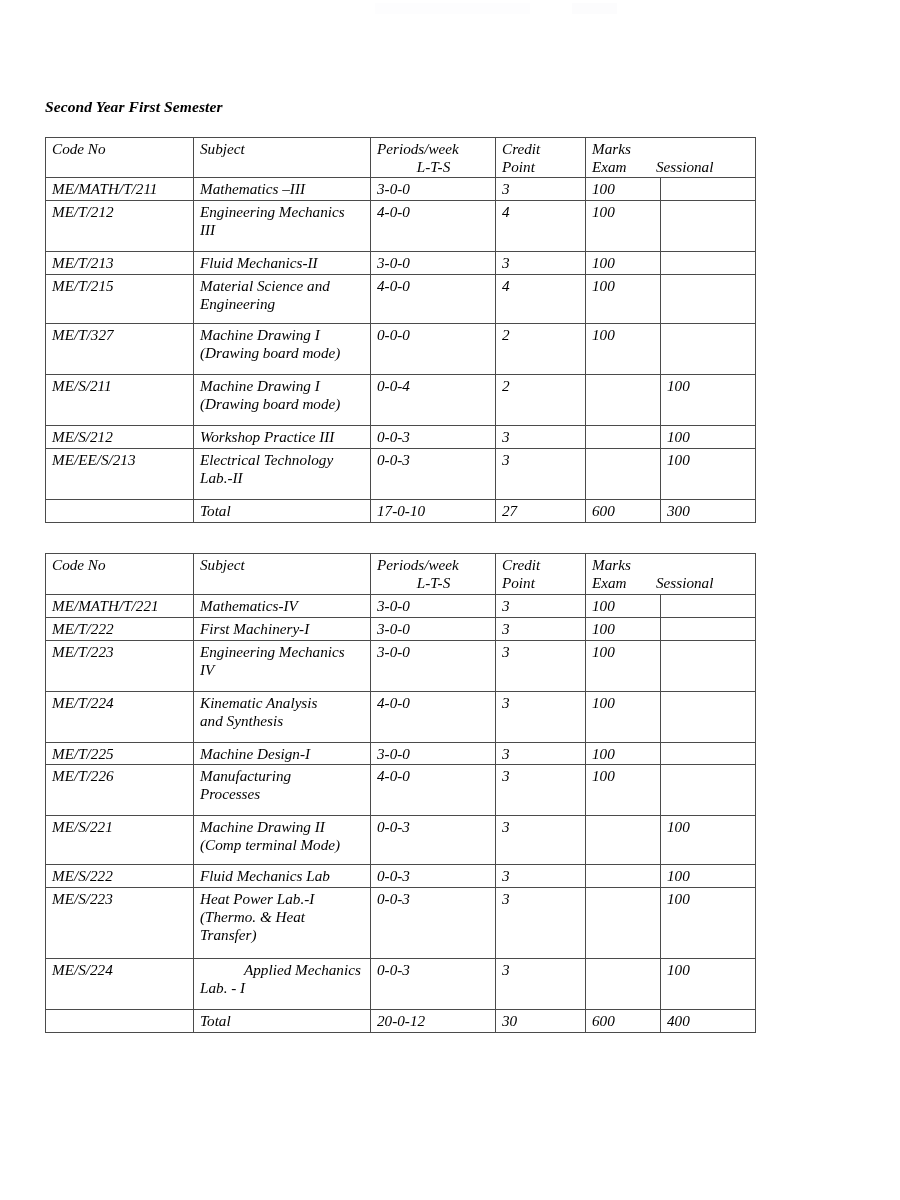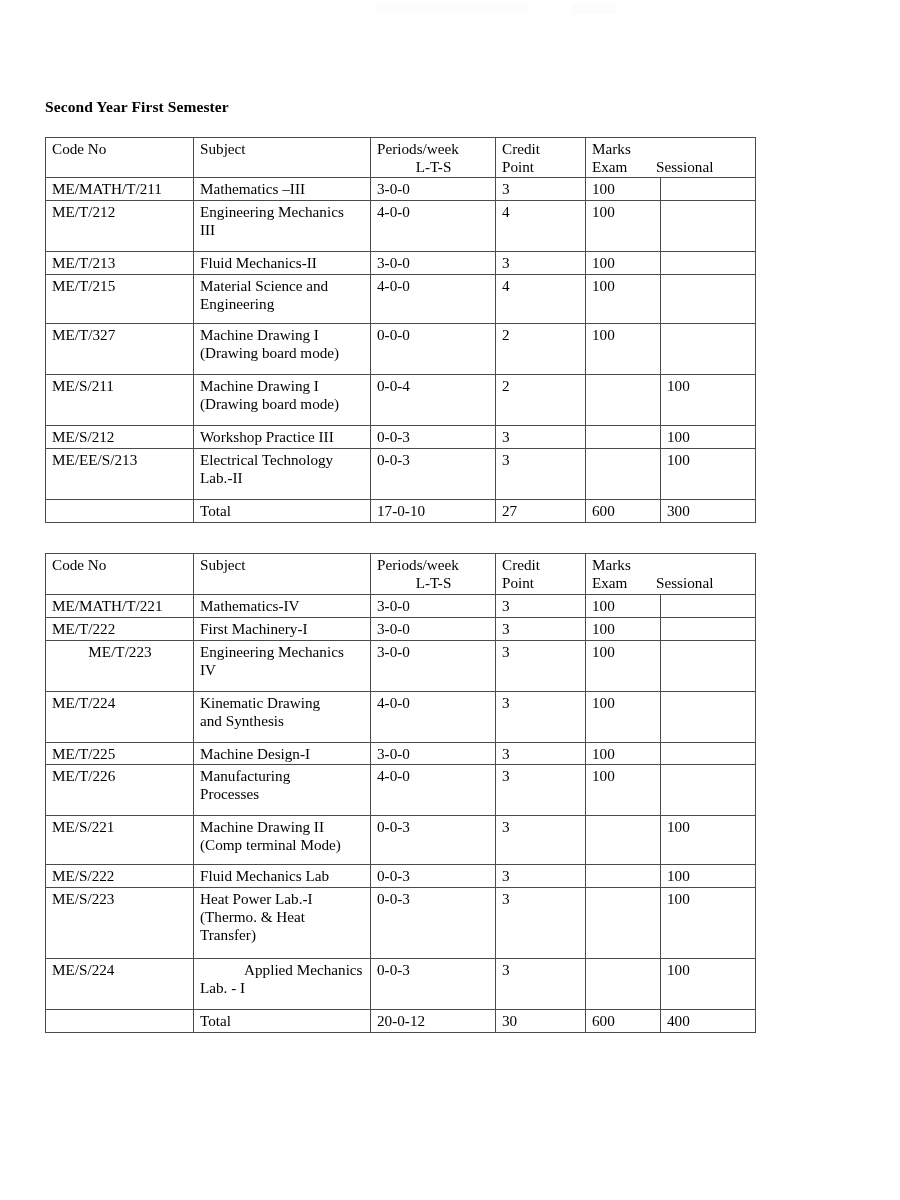--- a/index.html
+++ b/index.html
@@ -13,20 +13,21 @@
     font-family: "Liberation Serif", "DejaVu Serif", serif;
     color: #000000;
     position: relative;
     overflow: hidden;
   }
   .page {
     position: absolute;
     left: 0; top: 0;
     width: 900px;
     height: 1200px;
+    font-style: italic;
   }
   .top-artifact {
     position: absolute;
     left: 375px;
     top: 3px;
     width: 155px;
     height: 11px;
     background: #fdfdfe;
   }
   .top-artifact2 {
@@ -262,34 +263,34 @@
             <td>ME/T/222</td>
             <td>
               <span style="display: block;">First Machinery-I</span>
             </td>
             <td class="ctr">3-0-0</td>
             <td class="ctr">3</td>
             <td>100</td>
             <td></td>
           </tr>
           <tr>
-            <td style="padding-bottom: 12px; text-align: center;">ME/T/223</td>
+            <td style="padding-bottom: 12px;">ME/T/223</td>
             <td style="padding-bottom: 12px;">
               <span style="display: block;">Engineering Mechanics</span>
               <span style="display: block;">IV</span>
             </td>
             <td class="ctr" style="padding-bottom: 12px;">3-0-0</td>
             <td class="ctr" style="padding-bottom: 12px;">3</td>
             <td style="padding-bottom: 12px;">100</td>
             <td style="padding-bottom: 12px;"></td>
           </tr>
           <tr>
             <td style="padding-bottom: 12px;">ME/T/224</td>
             <td style="padding-bottom: 12px;">
-              <span style="display: block;">Kinematic Drawing</span>
+              <span style="display: block;">Kinematic Analysis</span>
               <span style="display: block;">and Synthesis</span>
             </td>
             <td class="ctr" style="padding-bottom: 12px;">4-0-0</td>
             <td class="ctr" style="padding-bottom: 12px;">3</td>
             <td style="padding-bottom: 12px;">100</td>
             <td style="padding-bottom: 12px;"></td>
           </tr>
           <tr>
             <td>ME/T/225</td>
             <td>

